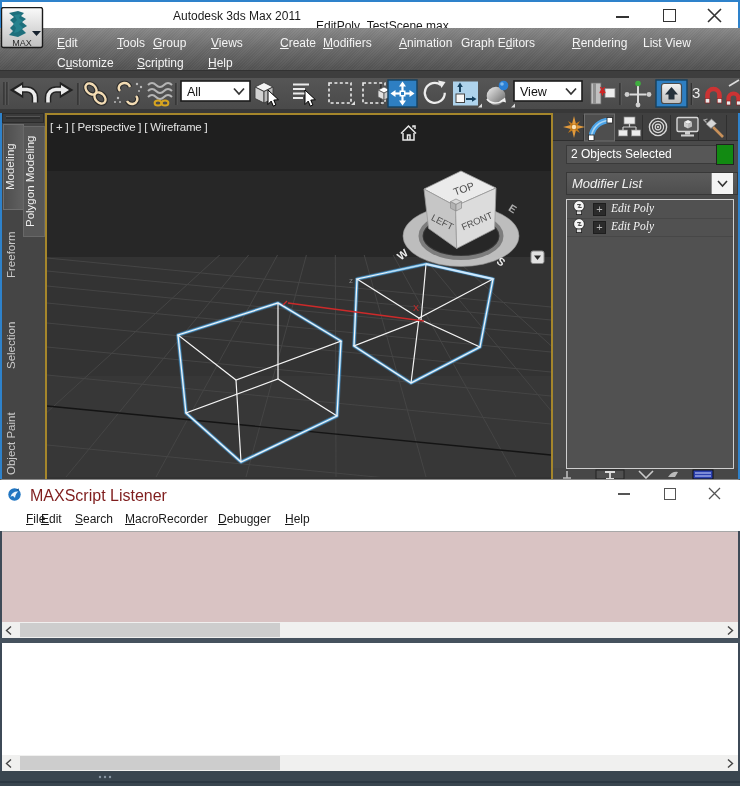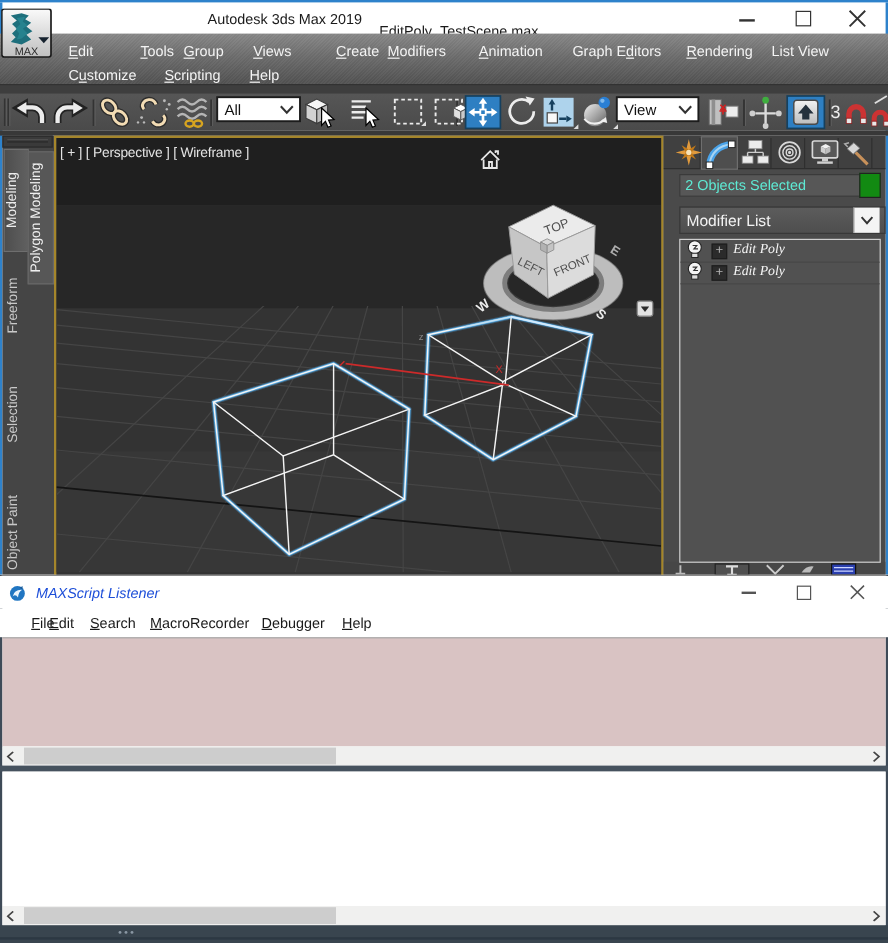--- a/index.html
+++ b/index.html
@@ -29,74 +29,74 @@
 #tabModeling{left:3px;top:124px;width:19px;height:84px;background:linear-gradient(90deg,#606060,#4e4e4e);
 border:1px solid #6e6e6e;color:#ececec;}
 #tabPoly{left:23px;top:126px;width:20px;height:109px;background:#575757;border:1px solid #686868;color:#f0f0f0;}
 #ribbonbox{left:1px;top:0px;width:40px;height:8px;background:#3a3a3a;border:1px solid #2b2b2b;}
 #ribbonbox div{margin:2px 3px;height:2px;background:#2e2e2e;border-top:1px solid #555;}
 
 #viewport{left:45px;top:113px;width:508px;height:372px;border:2px solid #a5862b;box-sizing:border-box;background:#333;}
 
 #cpanel{left:553px;top:113px;width:185px;height:366px;background:#4a4a4a;}
 #seltext{left:566px;top:145px;width:145px;height:17px;background:#575757;border:1px solid #3a3a3a;
-color:#5eead4;font-size:12px;line-height:17px;padding-left:4px;}
+color:#ffffff;font-size:12px;line-height:17px;padding-left:4px;}
 #swatch{left:716px;top:144px;width:16px;height:19px;background:#128a12;border:1px solid #222;}
 #modlist{left:566px;top:172px;width:165px;height:21px;background:linear-gradient(#5c5c5c,#4e4e4e);
-border:1px solid #383838;color:#f2f2f2;font-size:13px;line-height:21px;padding-left:5px;}
+border:1px solid #383838;color:#f2f2f2;font-size:13px;line-height:21px;padding-left:5px;font-style:italic;}
 #modarrow{left:711px;top:173px;width:21px;height:21px;background:#f4f4f4;border-left:1px solid #8a8a8a;}
 #stack{left:566px;top:199px;width:166px;height:268px;background:#515151;border:1px solid #cfcfcf;}
 .srow{position:absolute;left:0;width:166px;height:18px;border-bottom:1px solid #474747;color:#f5f5f5;
 font-size:11.5px;font-style:italic;}
 .srow .lbl{position:absolute;left:44px;top:2px;font-family:Liberation Serif, serif;}
 .plusbox{position:absolute;left:26px;top:3px;width:11px;height:11px;background:#2b2b2b;border:1px solid #1e1e1e;
 color:#b5b5b5;font-size:11px;line-height:10px;text-align:center;font-style:normal;}
 
 #listener{left:0;top:479px;width:740px;height:307px;background:#fff;box-sizing:border-box;
 border-left:2px solid #3e4a57;border-right:2px solid #3e4a57;border-top:1px solid #8a8a8a;}
 #ltitle{left:0;top:480px;width:740px;height:27px;background:#fff;}
-#ltext{left:30px;top:487px;font-size:12px;color:#1d4ed8;font-style:italic;}
+#ltext{left:30px;top:487px;font-size:16px;color:#7f1d1d;}
 #lmini{left:618px;top:493px;width:12px;height:1.6px;background:#555;}
 #lmaxi{left:664px;top:488px;width:10px;height:10px;border:1.3px solid #555;}
 #lmenu{left:0;top:507px;width:740px;height:24px;background:#fff;}
 .lmi{color:#1a1a1a;font-size:12px;top:512px;}
 #pink{left:2px;top:531px;width:736px;height:91px;background:#d9c3c3;border-top:1px solid #a8a8a8;box-sizing:border-box;}
 .hscroll{left:2px;width:736px;height:16px;background:#f0f0ef;}
 .thumb{position:absolute;left:18px;top:1px;width:260px;height:14px;background:#cdcdcd;}
 #divider{left:0;top:638px;width:740px;height:5px;background:#46525e;}
 #white{left:2px;top:643px;width:736px;height:112px;background:#fff;}
 #botborder{left:0;top:771px;width:740px;height:15px;background:#39454f;}
 #botborder .inner{position:absolute;left:0;top:10px;width:740px;height:2px;background:#2c3843;}
 u{text-decoration:underline;}
 </style></head>
 <body>
 <div id="page">
 
   <div class="abs" id="titlebar">
-    <span class="abs t1">Autodesk 3ds Max 2019</span>
+    <span class="abs t1">Autodesk 3ds Max 2011</span>
     <span class="abs t2">EditPoly_TestScene.max</span>
   </div>
   <div class="abs" id="topline"></div>
   <div class="abs" id="lborder"></div>
   <div class="abs" id="rborder"></div>
   <div class="abs" id="mini"></div>
   <div class="abs" id="maxi"></div>
   <svg class="abs" style="left:707px;top:8px" width="15" height="15">
       <path d="M1,1 L14,14 M14,1 L1,14" stroke="#333" stroke-width="1.6"></path>
     </svg>
 
   <div class="abs" id="menubar"></div>
   <span class="abs mi r1" style="left:57px"><u>E</u>dit</span>
   <span class="abs mi r1" style="left:117px"><u>T</u>ools</span>
   <span class="abs mi r1" style="left:153px"><u>G</u>roup</span>
   <span class="abs mi r1" style="left:211px"><u>V</u>iews</span>
   <span class="abs mi r1" style="left:280px"><u>C</u>reate</span>
   <span class="abs mi r1" style="left:323px"><u>M</u>odifiers</span>
   <span class="abs mi r1" style="left:399px"><u>A</u>nimation</span>
-  <span class="abs mi r1" style="left:477px">Graph E<u>d</u>itors</span>
+  <span class="abs mi r1" style="left:461px">Graph E<u>d</u>itors</span>
   <span class="abs mi r1" style="left:572px"><u>R</u>endering</span>
   <span class="abs mi r1" style="left:643px">List View</span>
   <span class="abs mi r2" style="left:57px">C<u>u</u>stomize</span>
   <span class="abs mi r2" style="left:137px"><u>S</u>cripting</span>
   <span class="abs mi r2" style="left:208px"><u>H</u>elp</span>
   <div class="abs" id="gapstrip"></div>
   <div class="abs" id="toolbar"></div>
   <div class="abs" id="strip2"></div>
   <svg class="abs" style="left:0;top:78px" width="740" height="31" font-family="Liberation Sans">
     <defs>

